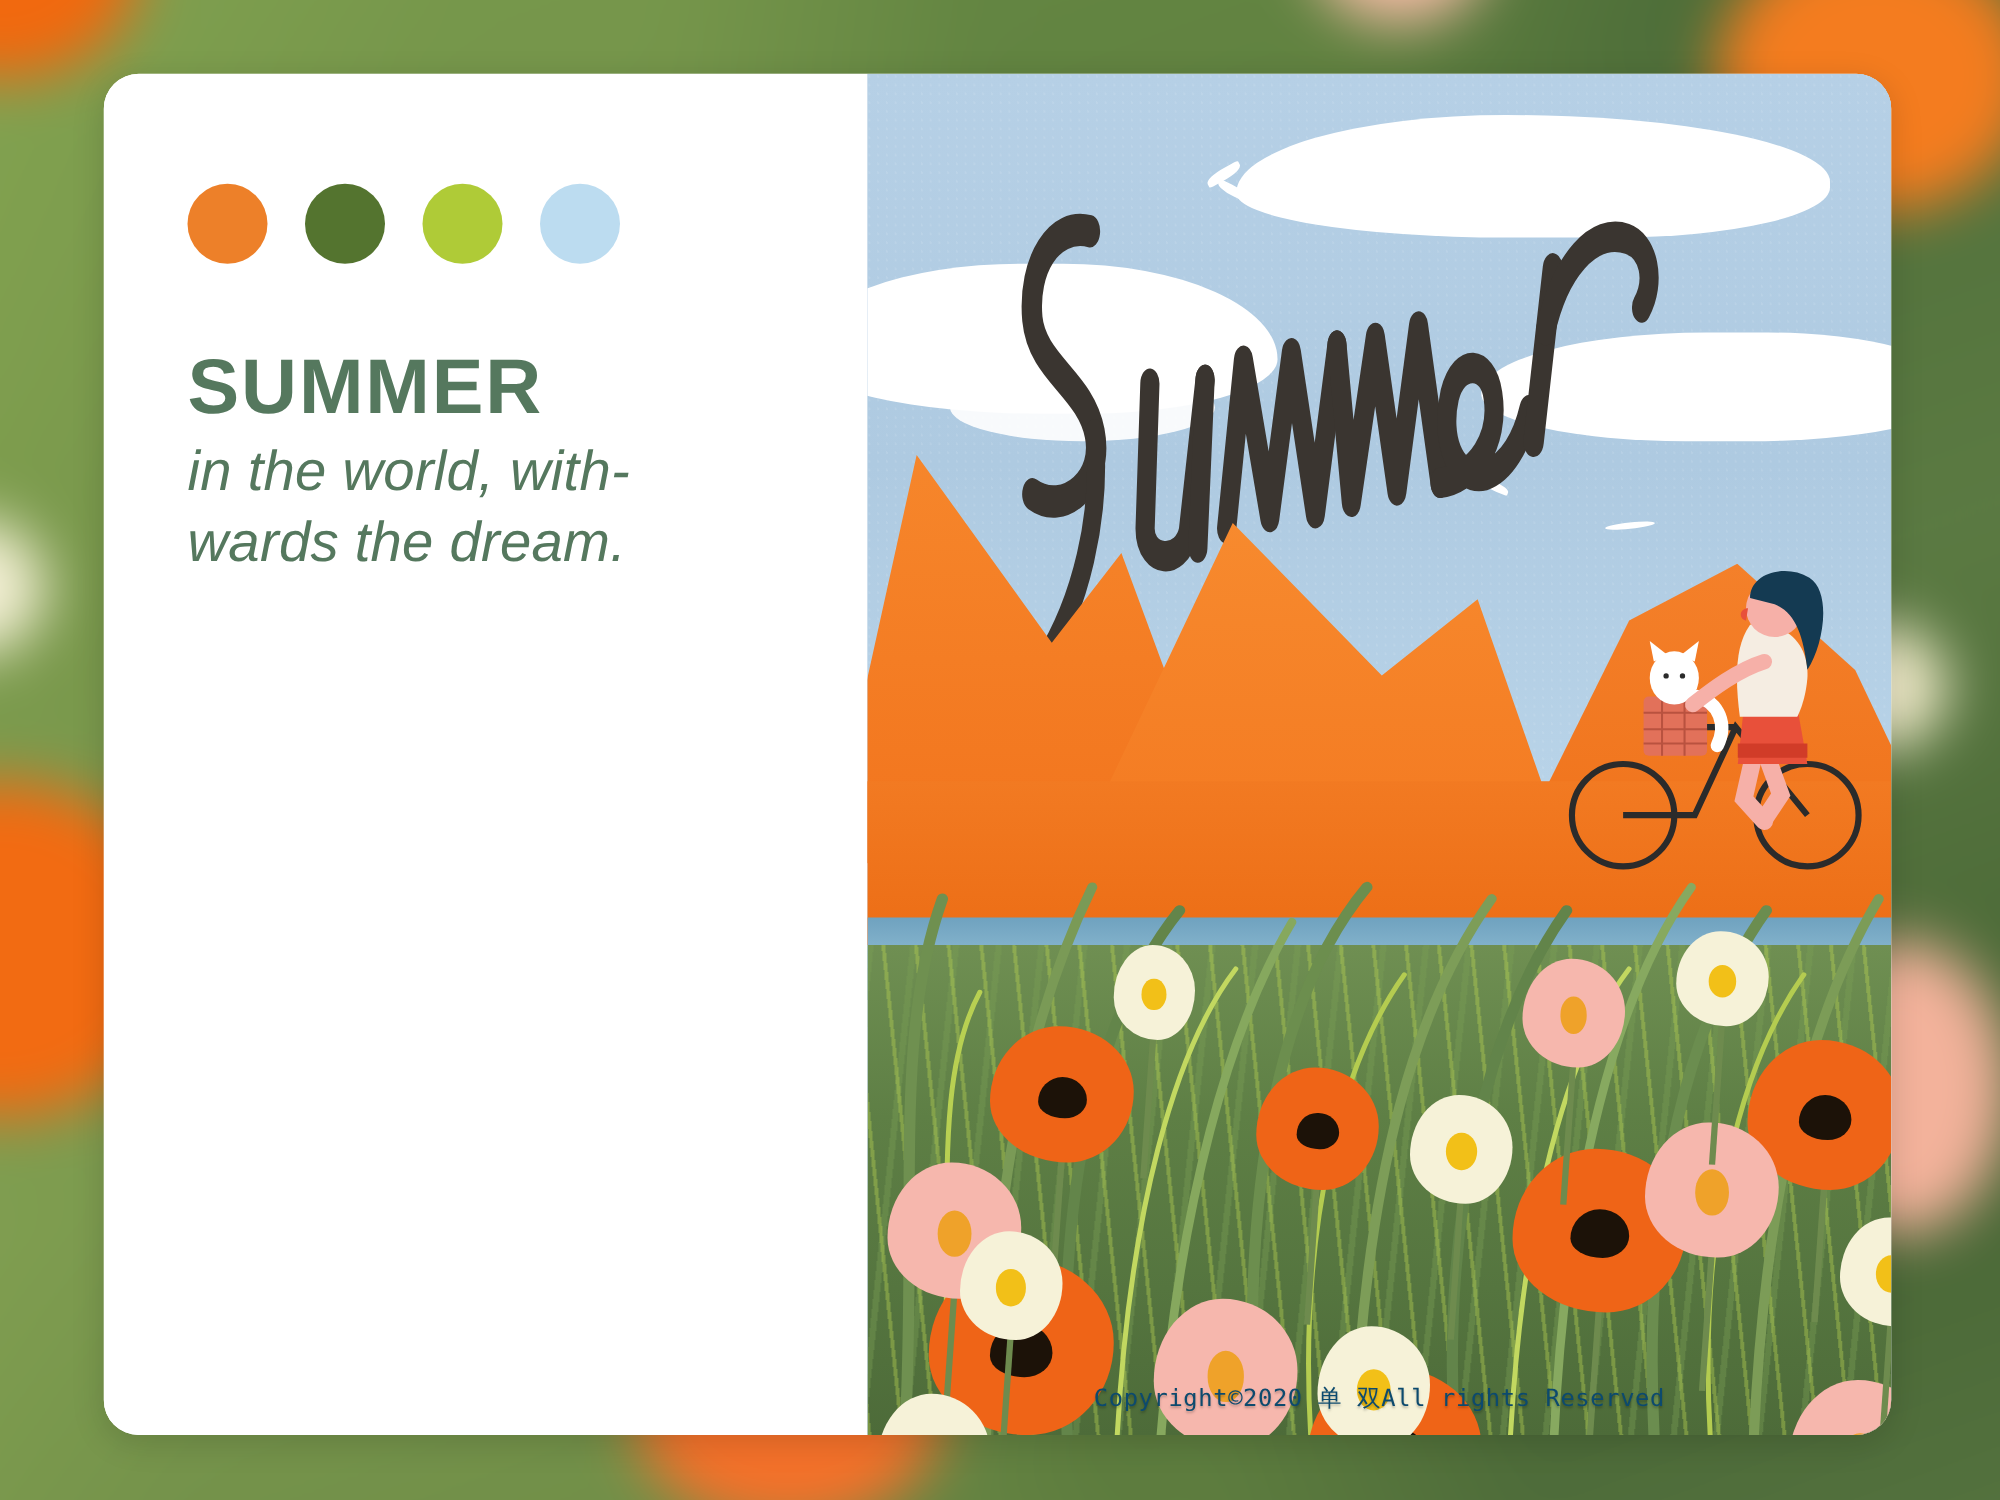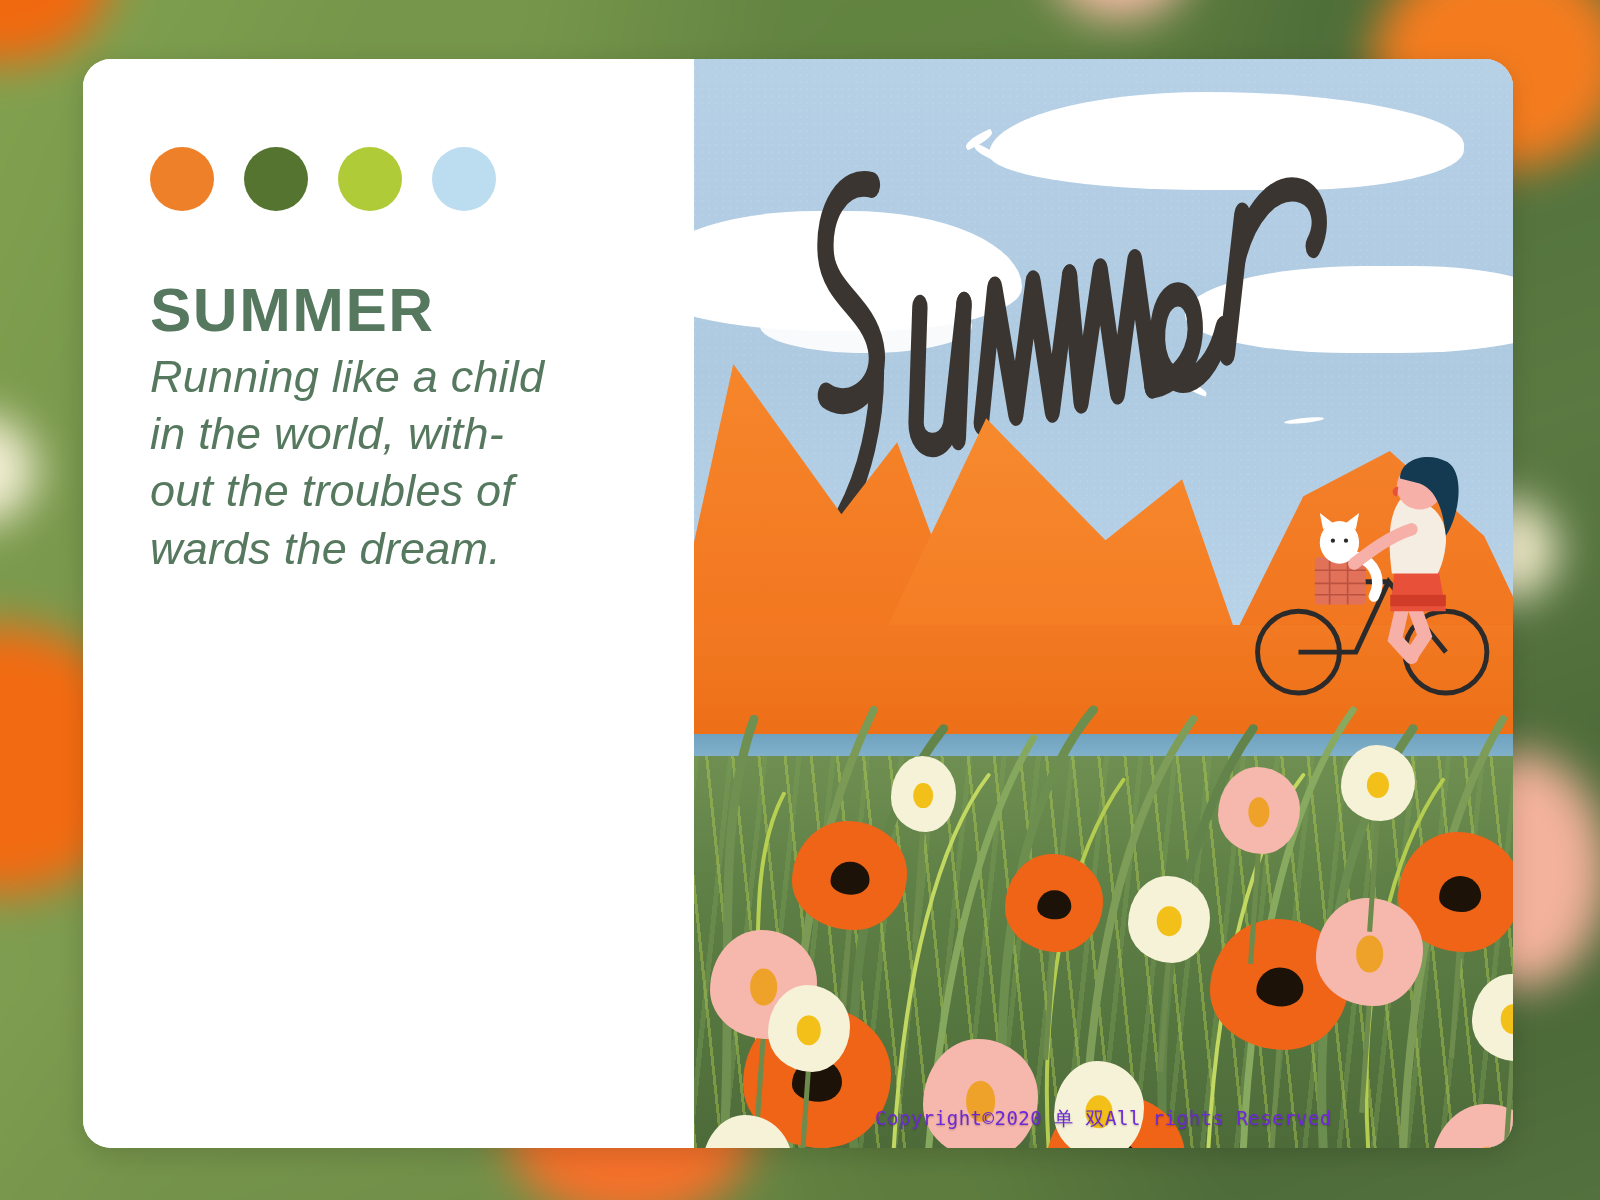--- a/index.html
+++ b/index.html
@@ -222,21 +222,21 @@
 
   
   #rider { position: absolute; right: 2%; top: 27%; width: 30%; height: 42%; }
   #rider svg { width: 100%; height: 100%; overflow: visible; }
 
   
   #copyright {
     position: absolute;
     left: 0; right: 0; bottom: 16px;
     text-align: center;
-    color: #6d28d9;
+    color: #0c4a6e;
     font-family: "DejaVu Sans Mono", monospace;
     font-size: 19px;
     letter-spacing: 0.5px;
     text-shadow: 0 1px 2px rgba(0,0,0,0.25);
   }
 </style>
 </head>
 <body>
 
 <div id="page">
@@ -250,23 +250,21 @@
       <div id="swatches">
         <div class="swatch" style="background:#ED8029"></div>
         <div class="swatch" style="background:#54742F"></div>
         <div class="swatch" style="background:#AFCB37"></div>
         <div class="swatch" style="background:#BCDCF0"></div>
       </div>
 
       <h1 id="page-title" style="color: rgb(85, 120, 94);">SUMMER</h1>
 
       <p id="body-copy" style="color: rgb(85, 120, 94);">
-        <span class="ln">Running like a child</span>
         <span class="ln">in the world, with-</span>
-        <span class="ln">out the troubles of</span>
         <span class="ln">wards the dream.</span>
       </p>
 
     </div>
 
     <div id="illustration">
 
       <div class="sky"></div>
       <div class="cloud c1"></div>
       <div class="cloud c2"></div>

